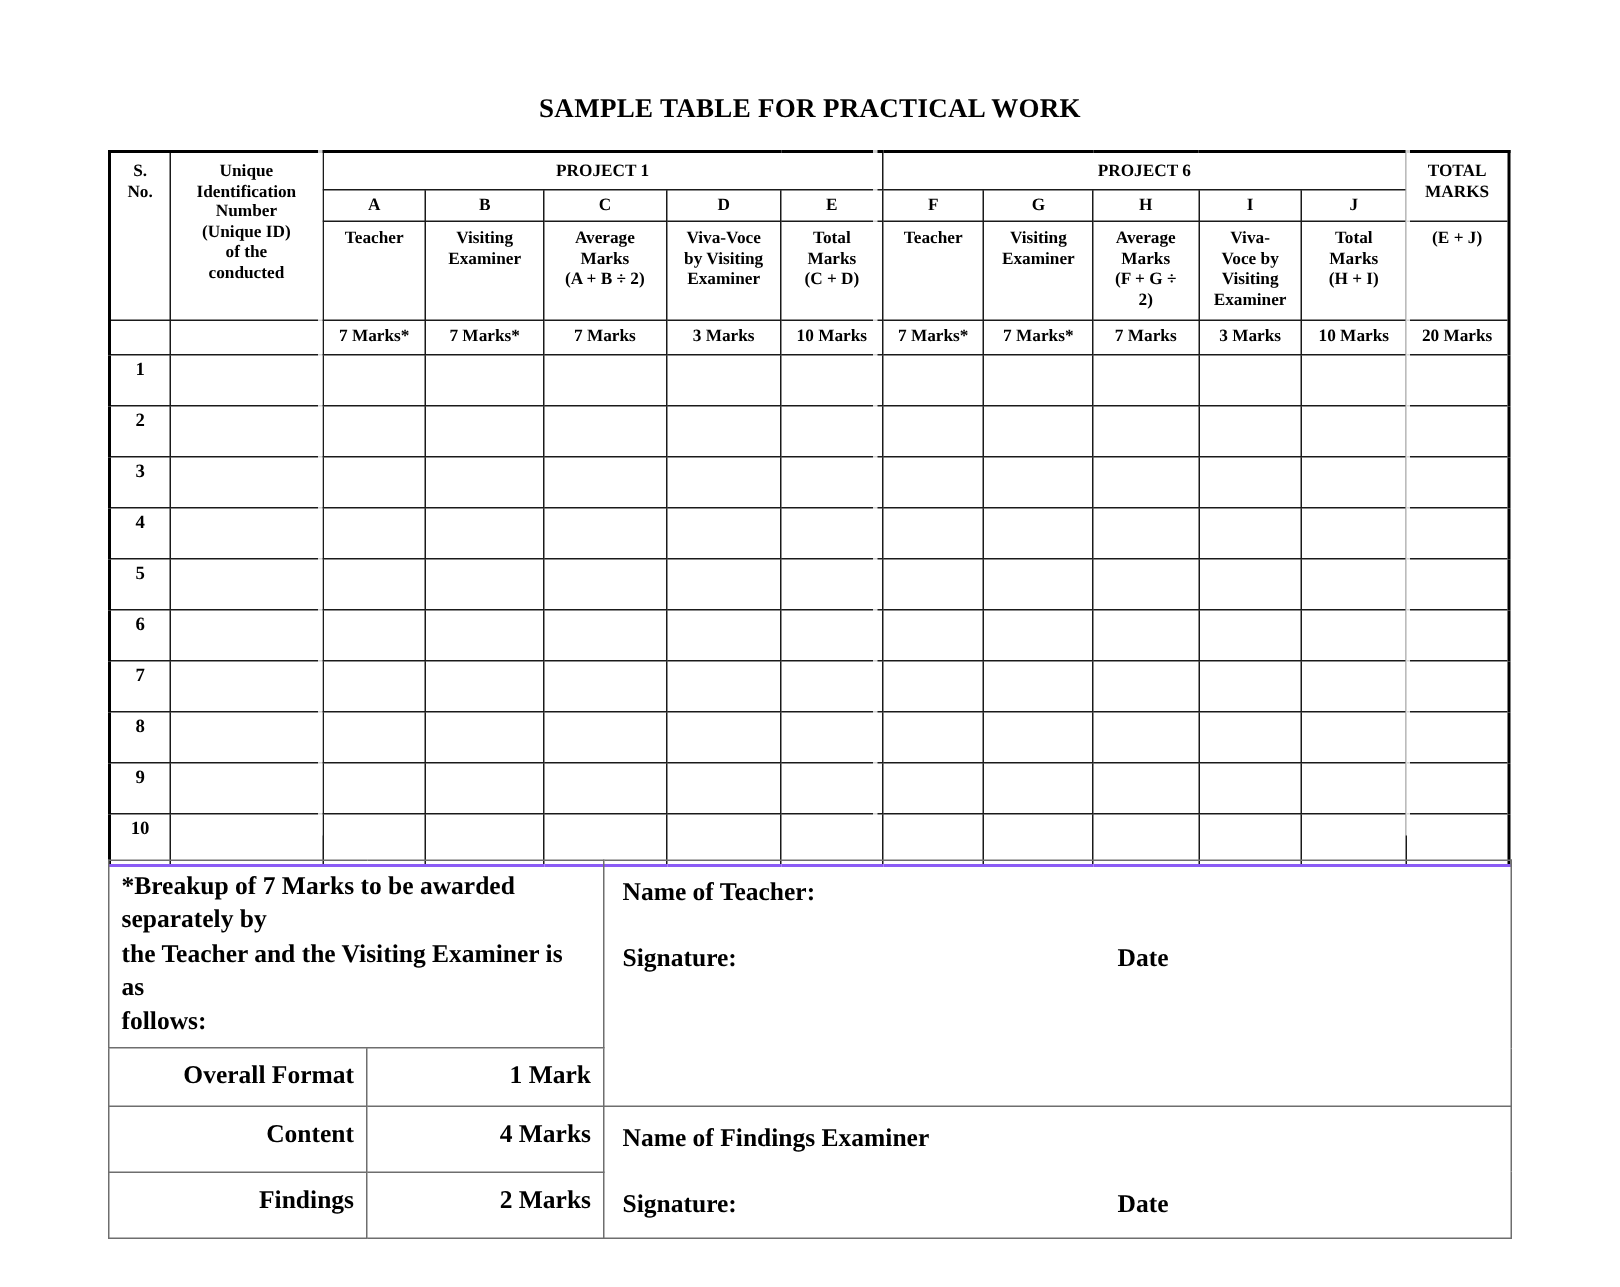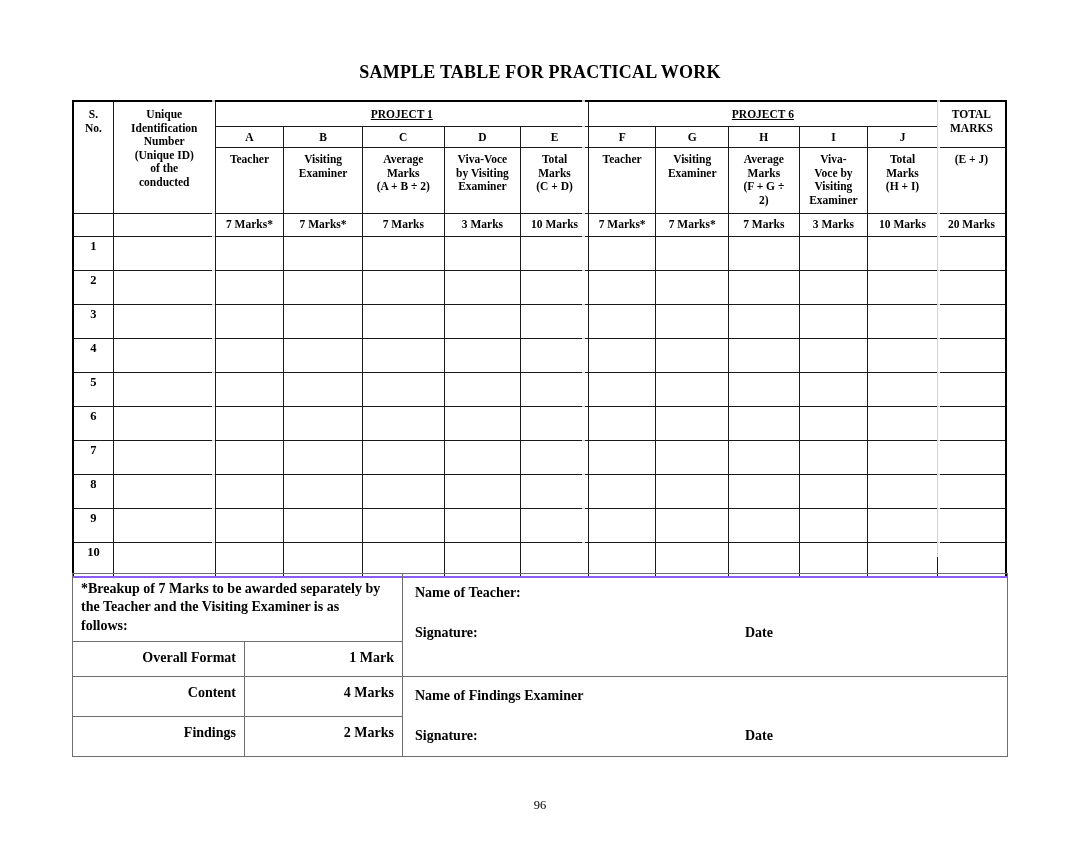--- a/index.html
+++ b/index.html
@@ -57,21 +57,20 @@
     text-align: center;
   }
   table.grid .outer-l { border-left: 2px solid #000; }
   table.grid .outer-r { border-right: 2px solid #000; }
   table.grid .outer-t { border-top: 2px solid #000; }
   table.grid .outer-b { border-bottom: 2px solid #8b5cf6; }
 
   .proj-head {
     font-size: 13px;
     font-weight: bold;
-    text-decoration: underline;
     padding: 6px 0 4px 0 !important;
     vertical-align: top;
   }
   .total-head {
     font-size: 13px;
     font-weight: bold;
     padding: 6px 2px 0 2px !important;
     line-height: 1.3;
     vertical-align: top;
   }
@@ -135,21 +134,21 @@
   table.bottom {
     border-collapse: collapse;
     width: 935px;
     table-layout: fixed;
     border: 1px solid #6e6e6e;
   }
   table.bottom td {
     border: 1px solid #6e6e6e;
     vertical-align: top;
     font-weight: bold;
-    font-size: 14px;
+    font-size: 17px;
     padding: 6px 8px;
     line-height: 1.32;
   }
   .breakup-note {
     font-size: 12.5px;
     line-height: 1.34;
   }
   .breakup-label, .breakup-value {
     font-size: 12.5px;
     padding: 7px 8px 8px 8px !important;
@@ -513,15 +512,14 @@
         </tr>
         <tr>
           <td class="breakup-label">Findings</td>
           <td class="breakup-value">2 Marks</td>
         </tr>
       </tbody>
     </table>
   </div>
 
 
-  <div class="page-number">96</div>
 
 </div>
 
 </body></html>

